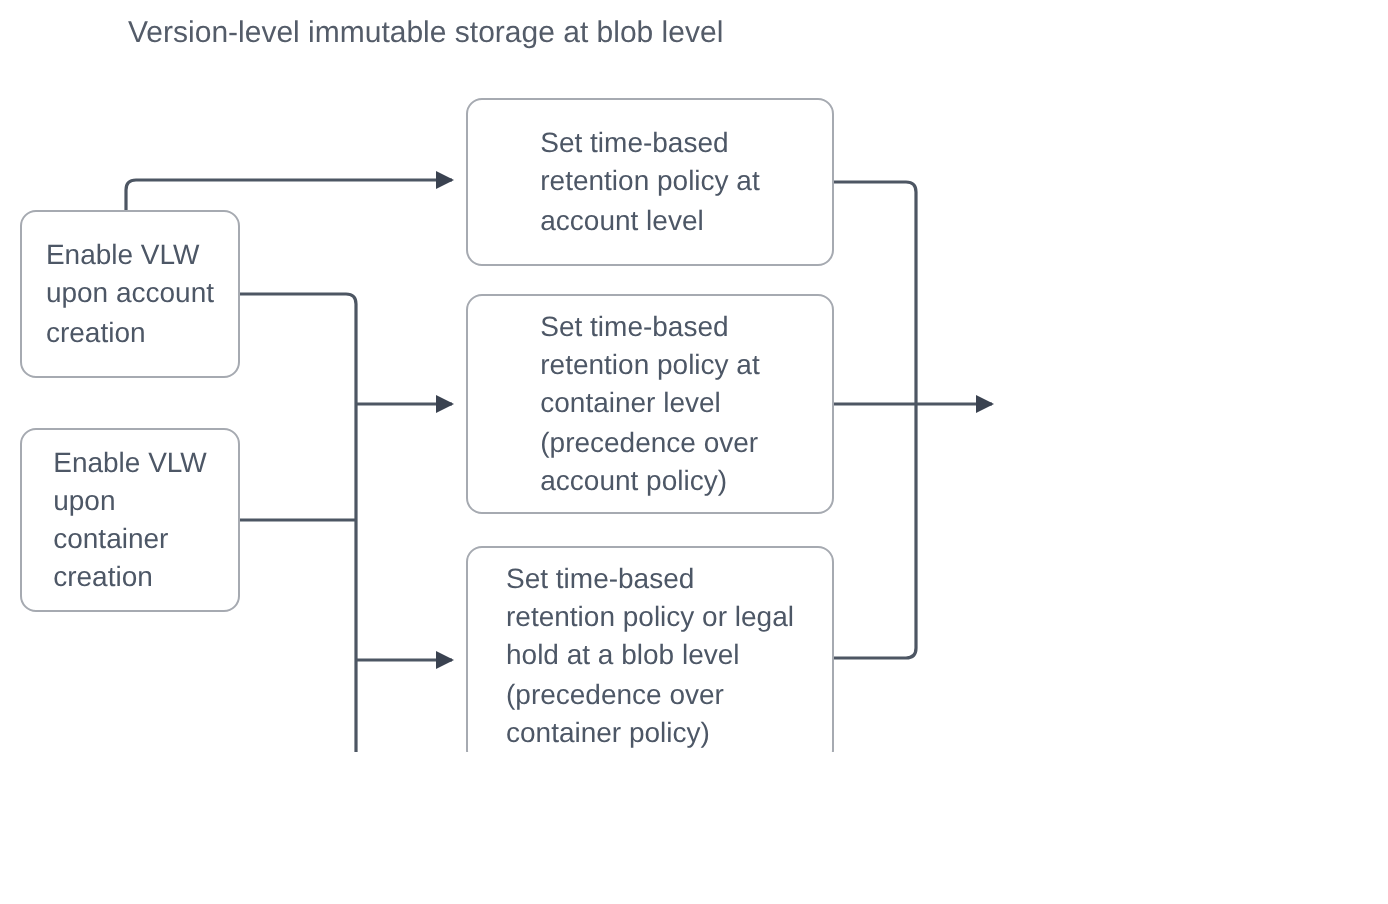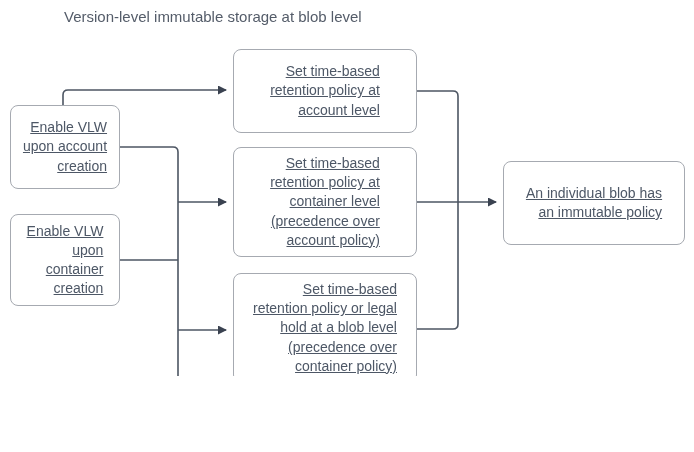--- a/index.html
+++ b/index.html
@@ -33,27 +33,26 @@
   .node {
     position: absolute;
     z-index: 2;
     box-sizing: border-box;
     background: #ffffff;
     border: 1px solid #a6aab1;
     border-radius: 8px;
     color: #4d5766;
     font-size: 14px;
     line-height: 1.36;
-    text-align: right;
+    text-align: left;
     white-space: pre-line;
     display: flex;
     align-items: center;
     justify-content: center;
     padding: 2px 4px;
-    text-decoration: underline;
   }
   
   .n-l1 { left: 10px;  top: 105px; width: 110px; height: 84px;  }
   .n-l2 { left: 10px;  top: 214px; width: 110px; height: 92px;  }
   .n-l3 { left: 10px;  top: 332px; width: 110px; height: 110px; }
   
   .n-m1 { left: 233px; top: 49px;  width: 184px; height: 84px;  }
   .n-m2 { left: 233px; top: 147px; width: 184px; height: 110px; }
   .n-m3 { left: 233px; top: 273px; width: 184px; height: 110px; }
   
@@ -115,16 +114,14 @@
 container level
 (precedence over
 account policy)</div>
 
   <div class="node n-m3">Set time-based
 retention policy or legal
 hold at a blob level
 (precedence over
 container policy)</div>
 
-  <div class="node n-r1">An individual blob has
-an immutable policy</div>
 
 </div>
 
 </body></html>

